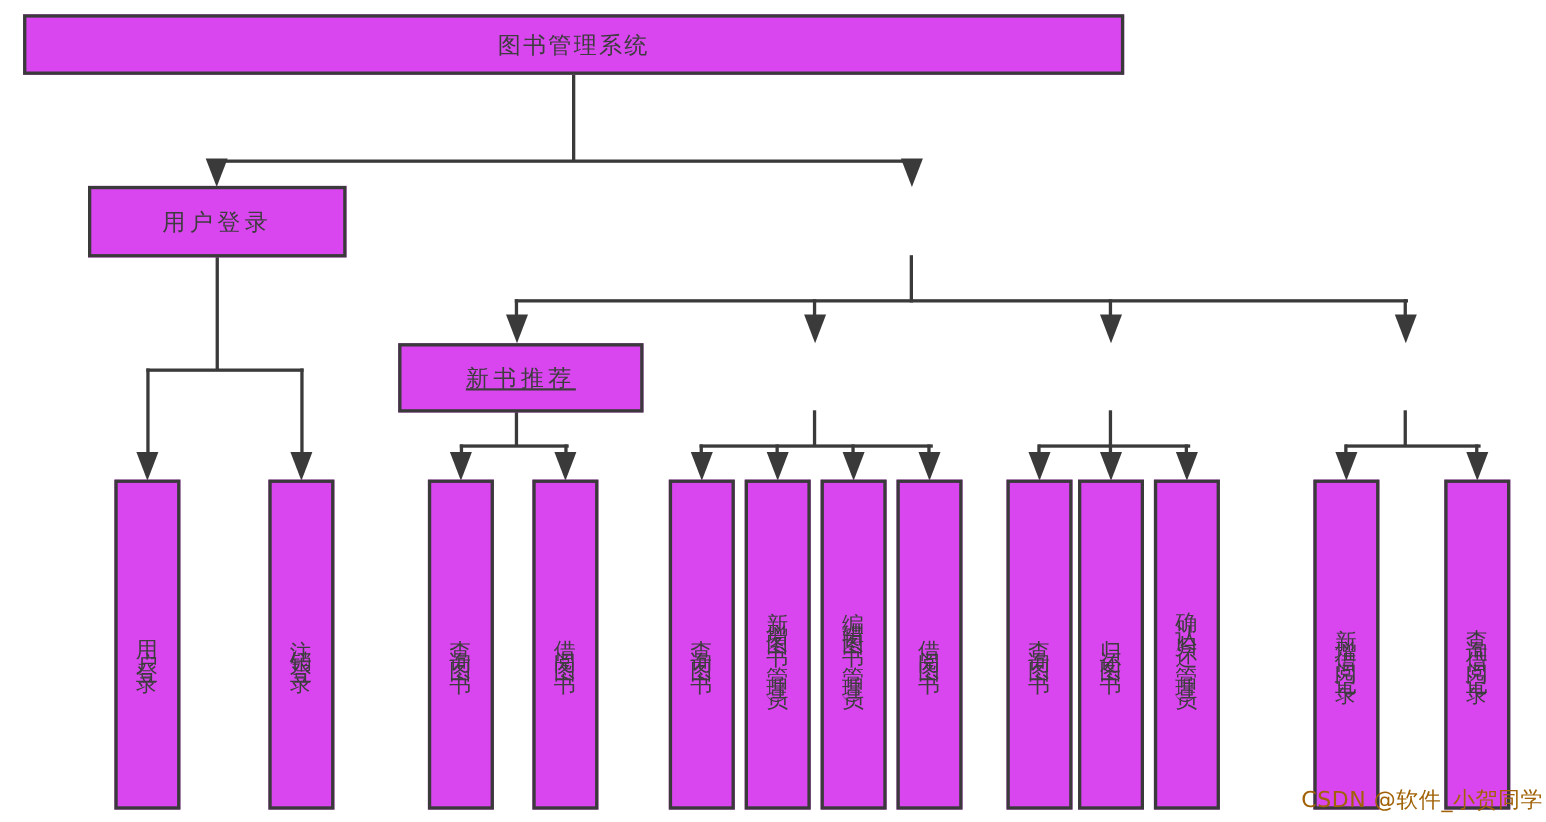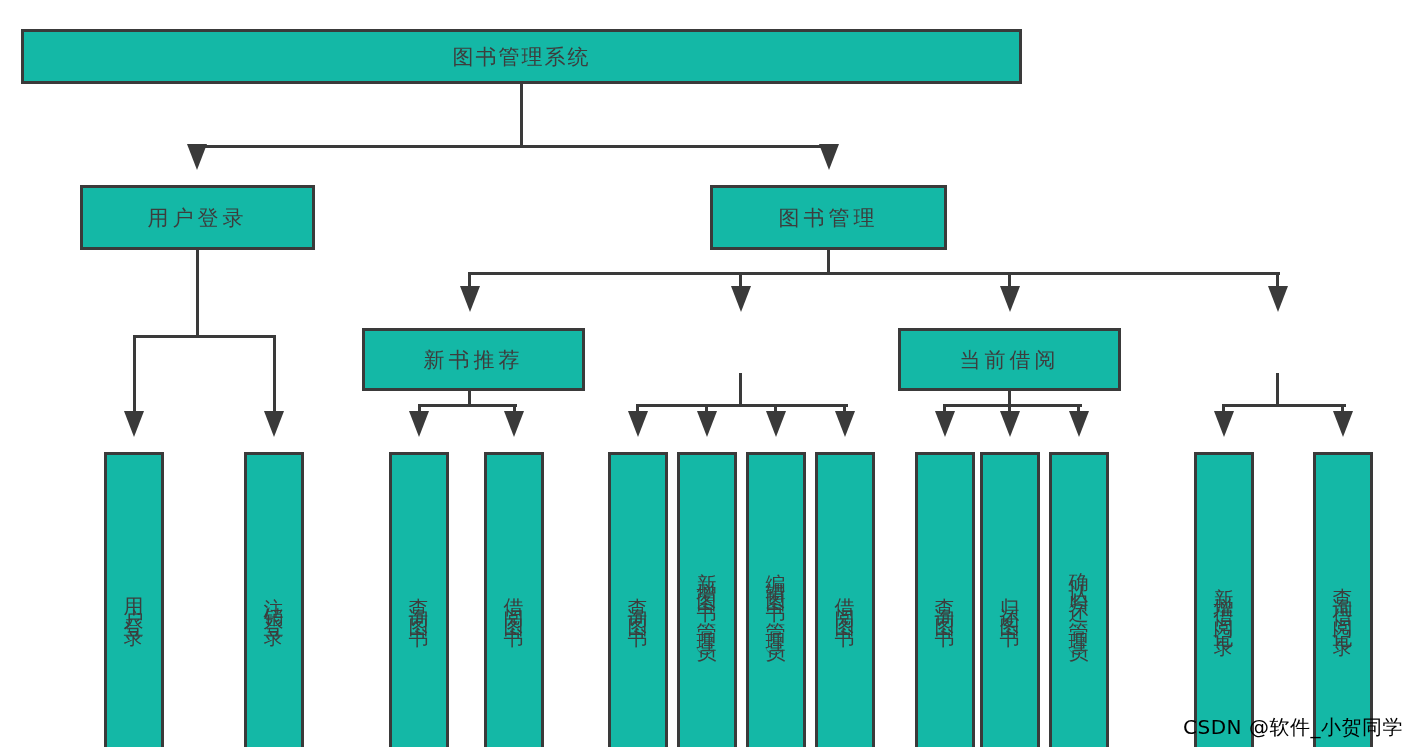--- a/index.html
+++ b/index.html
@@ -2,34 +2,34 @@
 <html><head>
 <meta charset="utf-8">
 <style>
   html, body { margin:0; padding:0; background:#ffffff; }
   .canvas {
     position:relative; width:1405px; height:747px; background:#ffffff;
     font-family:"DejaVu Sans", sans-serif; overflow:hidden;
   }
   
   .box {
-    position:absolute; background:#14b8a6; border:3px solid #3a3a3a;
+    position:absolute; background:#d946ef; border:3px solid #3a3a3a;
     box-sizing:border-box; display:flex; align-items:center; justify-content:center;
-    color:#3d3d3d; text-align:center; white-space:nowrap;margin-top:16px;
+    color:#3d3d3d; text-align:center; white-space:nowrap;
   }
   .hbox { font-size:21px; letter-spacing:4px; }
   .vbox {
     writing-mode:vertical-rl; text-orientation:mixed;
     font-size:20px; letter-spacing:10px; line-height:1; white-space:normal;
   }
   .n-root  { left:21px;  top:13px;  width:1001px; height:55px; font-size:21px; letter-spacing:2px; }
   .n-user  { left:80px;  top:169px; width:235px; height:65px; }
   .n-mgmt  { left:710px; top:169px; width:237px; height:65px; }
   .l3      { top:312px; width:223px; height:63px; }
-  .n-l3a { left:362px; }  .n-l3b { left:630px; }  .n-l3c { left:898px; }  .n-l3d { left:1166px; }
+  .n-l3a { left:362px;text-decoration:underline; }  .n-l3b { left:630px; }  .n-l3c { left:898px; }  .n-l3d { left:1166px; }
   .leaf    { top:436px; width:60px; height:300px; }
   .lfA1 { left:104px; } .lfA2 { left:244px; }
   .lfB1 { left:389px; } .lfB2 { left:484px; }
   .lfC1 { left:608px; } .lfC2 { left:677px; } .lfC3 { left:746px; } .lfC4 { left:815px; }
   .lfD1 { left:915px; } .lfD2 { left:980px; } .lfD3 { left:1049px; }
   .lfE1 { left:1194px; } .lfE2 { left:1313px; }
   
   .vl { position:absolute; width:3px;  background:#3a3a3a; }
   .hl { position:absolute; height:3px; background:#3a3a3a; }
   .ah { position:absolute; width:0; height:0;
@@ -70,21 +70,21 @@
   .s-d3 { left:1077px; top:404px; height:12px; }
   .s-e1 { left:1222px; top:404px; height:12px; } .s-e2 { left:1341px; top:404px; height:12px; }
   .a-b1 { left:409px;  top:411px; } .a-b2 { left:504px;  top:411px; }
   .a-c1 { left:628px;  top:411px; } .a-c2 { left:697px;  top:411px; }
   .a-c3 { left:766px;  top:411px; } .a-c4 { left:835px;  top:411px; }
   .a-d1 { left:935px;  top:411px; } .a-d2 { left:1000px; top:411px; }
   .a-d3 { left:1069px; top:411px; }
   .a-e1 { left:1214px; top:411px; } .a-e2 { left:1333px; top:411px; }
   
   .watermark {
-    position:absolute; left:1183px; top:714px; font-size:20px; color:#000000;
+    position:absolute; left:1183px; top:714px; font-size:20px; color:#a16207;
     letter-spacing:0.5px; white-space:nowrap;
   }
 </style>
 </head>
 <body>
 
 <div class="canvas">
 
   <div class="vl c-root-stem"></div>
   <div class="hl c-root-hbar"></div>
@@ -136,24 +136,22 @@
   <div class="ah a-c4"></div>
   <div class="ah a-d1"></div>
   <div class="ah a-d2"></div>
   <div class="ah a-d3"></div>
   <div class="ah a-e1"></div>
   <div class="ah a-e2"></div>
 
   <div class="box hbox n-root">图书管理系统</div>
 
   <div class="box hbox n-user">用户登录</div>
-  <div class="box hbox n-mgmt">图书管理</div>
 
   <div class="box hbox l3 n-l3a">新书推荐</div>
-  <div class="box hbox l3 n-l3c">当前借阅</div>
 
   <div class="box vbox leaf lfA1">用户登录</div>
   <div class="box vbox leaf lfA2">注销登录</div>
 
   <div class="box vbox leaf lfB1">查询图书</div>
   <div class="box vbox leaf lfB2">借阅图书</div>
 
   <div class="box vbox leaf lfC1">查询图书</div>
   <div class="box vbox leaf lfC2">新增图书（管理员）</div>
   <div class="box vbox leaf lfC3">编辑图书（管理员）</div>

